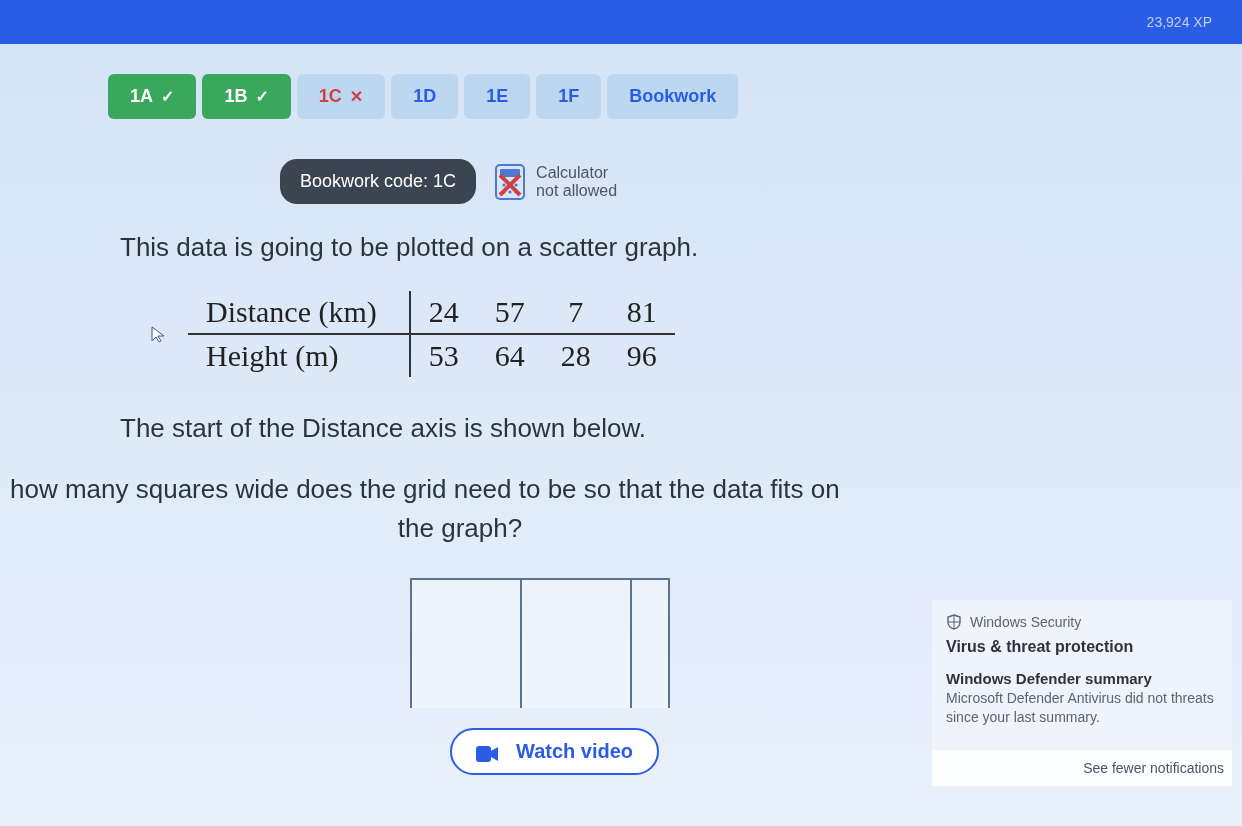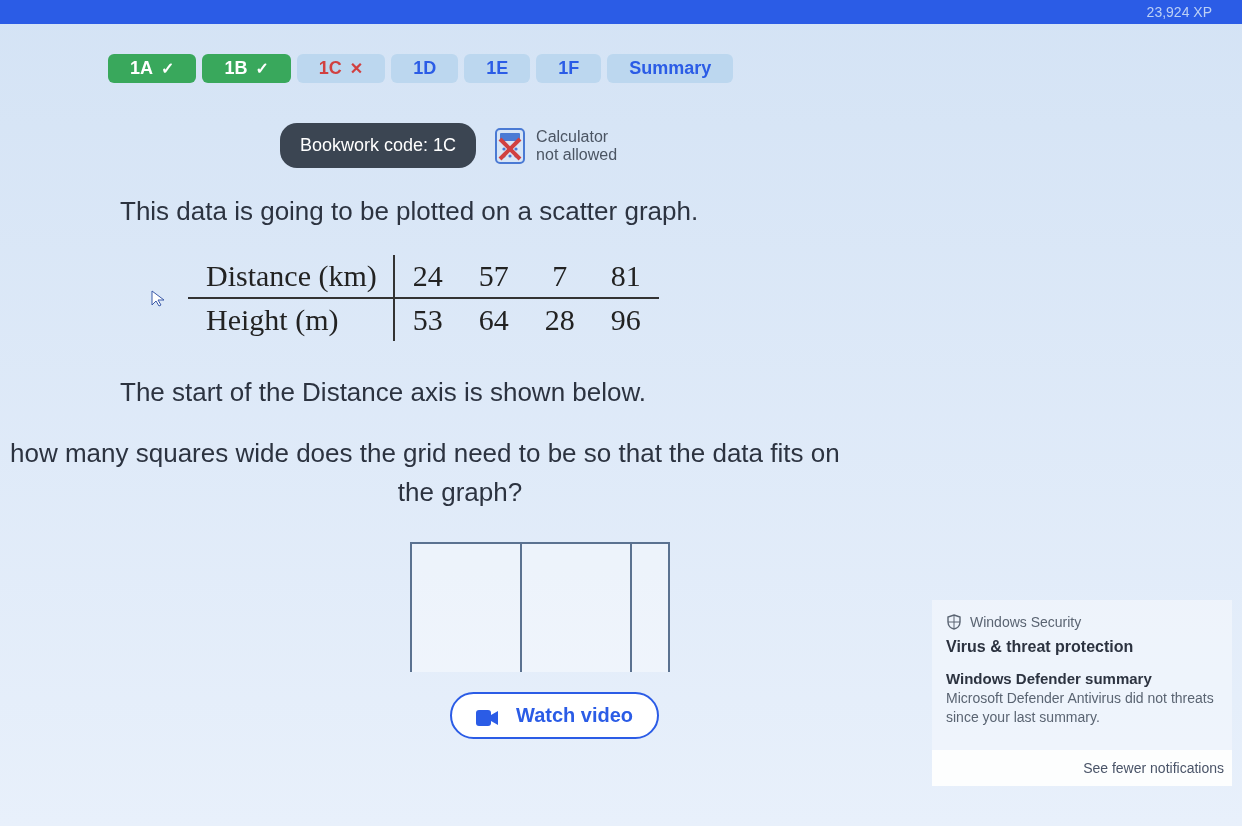--- a/index.html
+++ b/index.html
@@ -6,36 +6,36 @@
   body {
     font-family: -apple-system, BlinkMacSystemFont, "Segoe UI", Arial, sans-serif;
     background: linear-gradient(180deg, #d4e3f5 0%, #e8f0fb 100%);
     width: 1242px;
     height: 826px;
     overflow: hidden;
     position: relative;
   }
   .top-bar {
     background: #2b5ce6;
-    height: 24px;
+    height: 44px;
     width: 100%;
     display: flex;
     align-items: center;
     justify-content: flex-end;
     padding: 0 30px;
     color: #bcd0f5;
     font-size: 14px;
   }
   .tabs-row {
     display: flex;
     gap: 6px;
     margin: 30px 0 0 108px;
   }
   .tab {
-    padding: 4px 22px;
+    padding: 12px 22px;
     border-radius: 6px;
     font-size: 18px;
     font-weight: 600;
     display: flex;
     align-items: center;
     gap: 8px;
     cursor: pointer;
   }
   .tab.green { background: #39a85c; color: #fff; }
   .tab.blue-light { background: #bcd7ef; color: #2b5ce6; }
@@ -92,21 +92,21 @@
     color: #222;
     border-collapse: collapse;
   }
   .data-table td {
     padding: 4px 18px;
     text-align: center;
   }
   .data-table td.label {
     text-align: left;
     border-right: 2px solid #333;
-    padding-right: 16px;
+    padding-right: 32px;
   }
   .data-table tr:first-child td { border-bottom: 2px solid #333; }
   .q2 {
     font-size: 26px;
     color: #2c3340;
     margin-bottom: 26px;
   }
   .q3 {
     font-size: 26px;
     color: #2c3340;
@@ -202,21 +202,21 @@
   <div class="tab blue-light">
     <span>1D</span>
   </div>
   <div class="tab blue-light">
     <span>1E</span>
   </div>
   <div class="tab blue-light">
     <span>1F</span>
   </div>
   <div class="tab blue-light">
-    <span>Summary</span>
+    <span>Bookwork</span>
   </div>
 </div>
 
 <div class="content">
 
   <div class="badge-row">
     <div class="bookwork">Bookwork code: 1C</div>
     <div class="calc">
       <span class="calc-icon">
         <svg viewBox="0 0 32 38">

